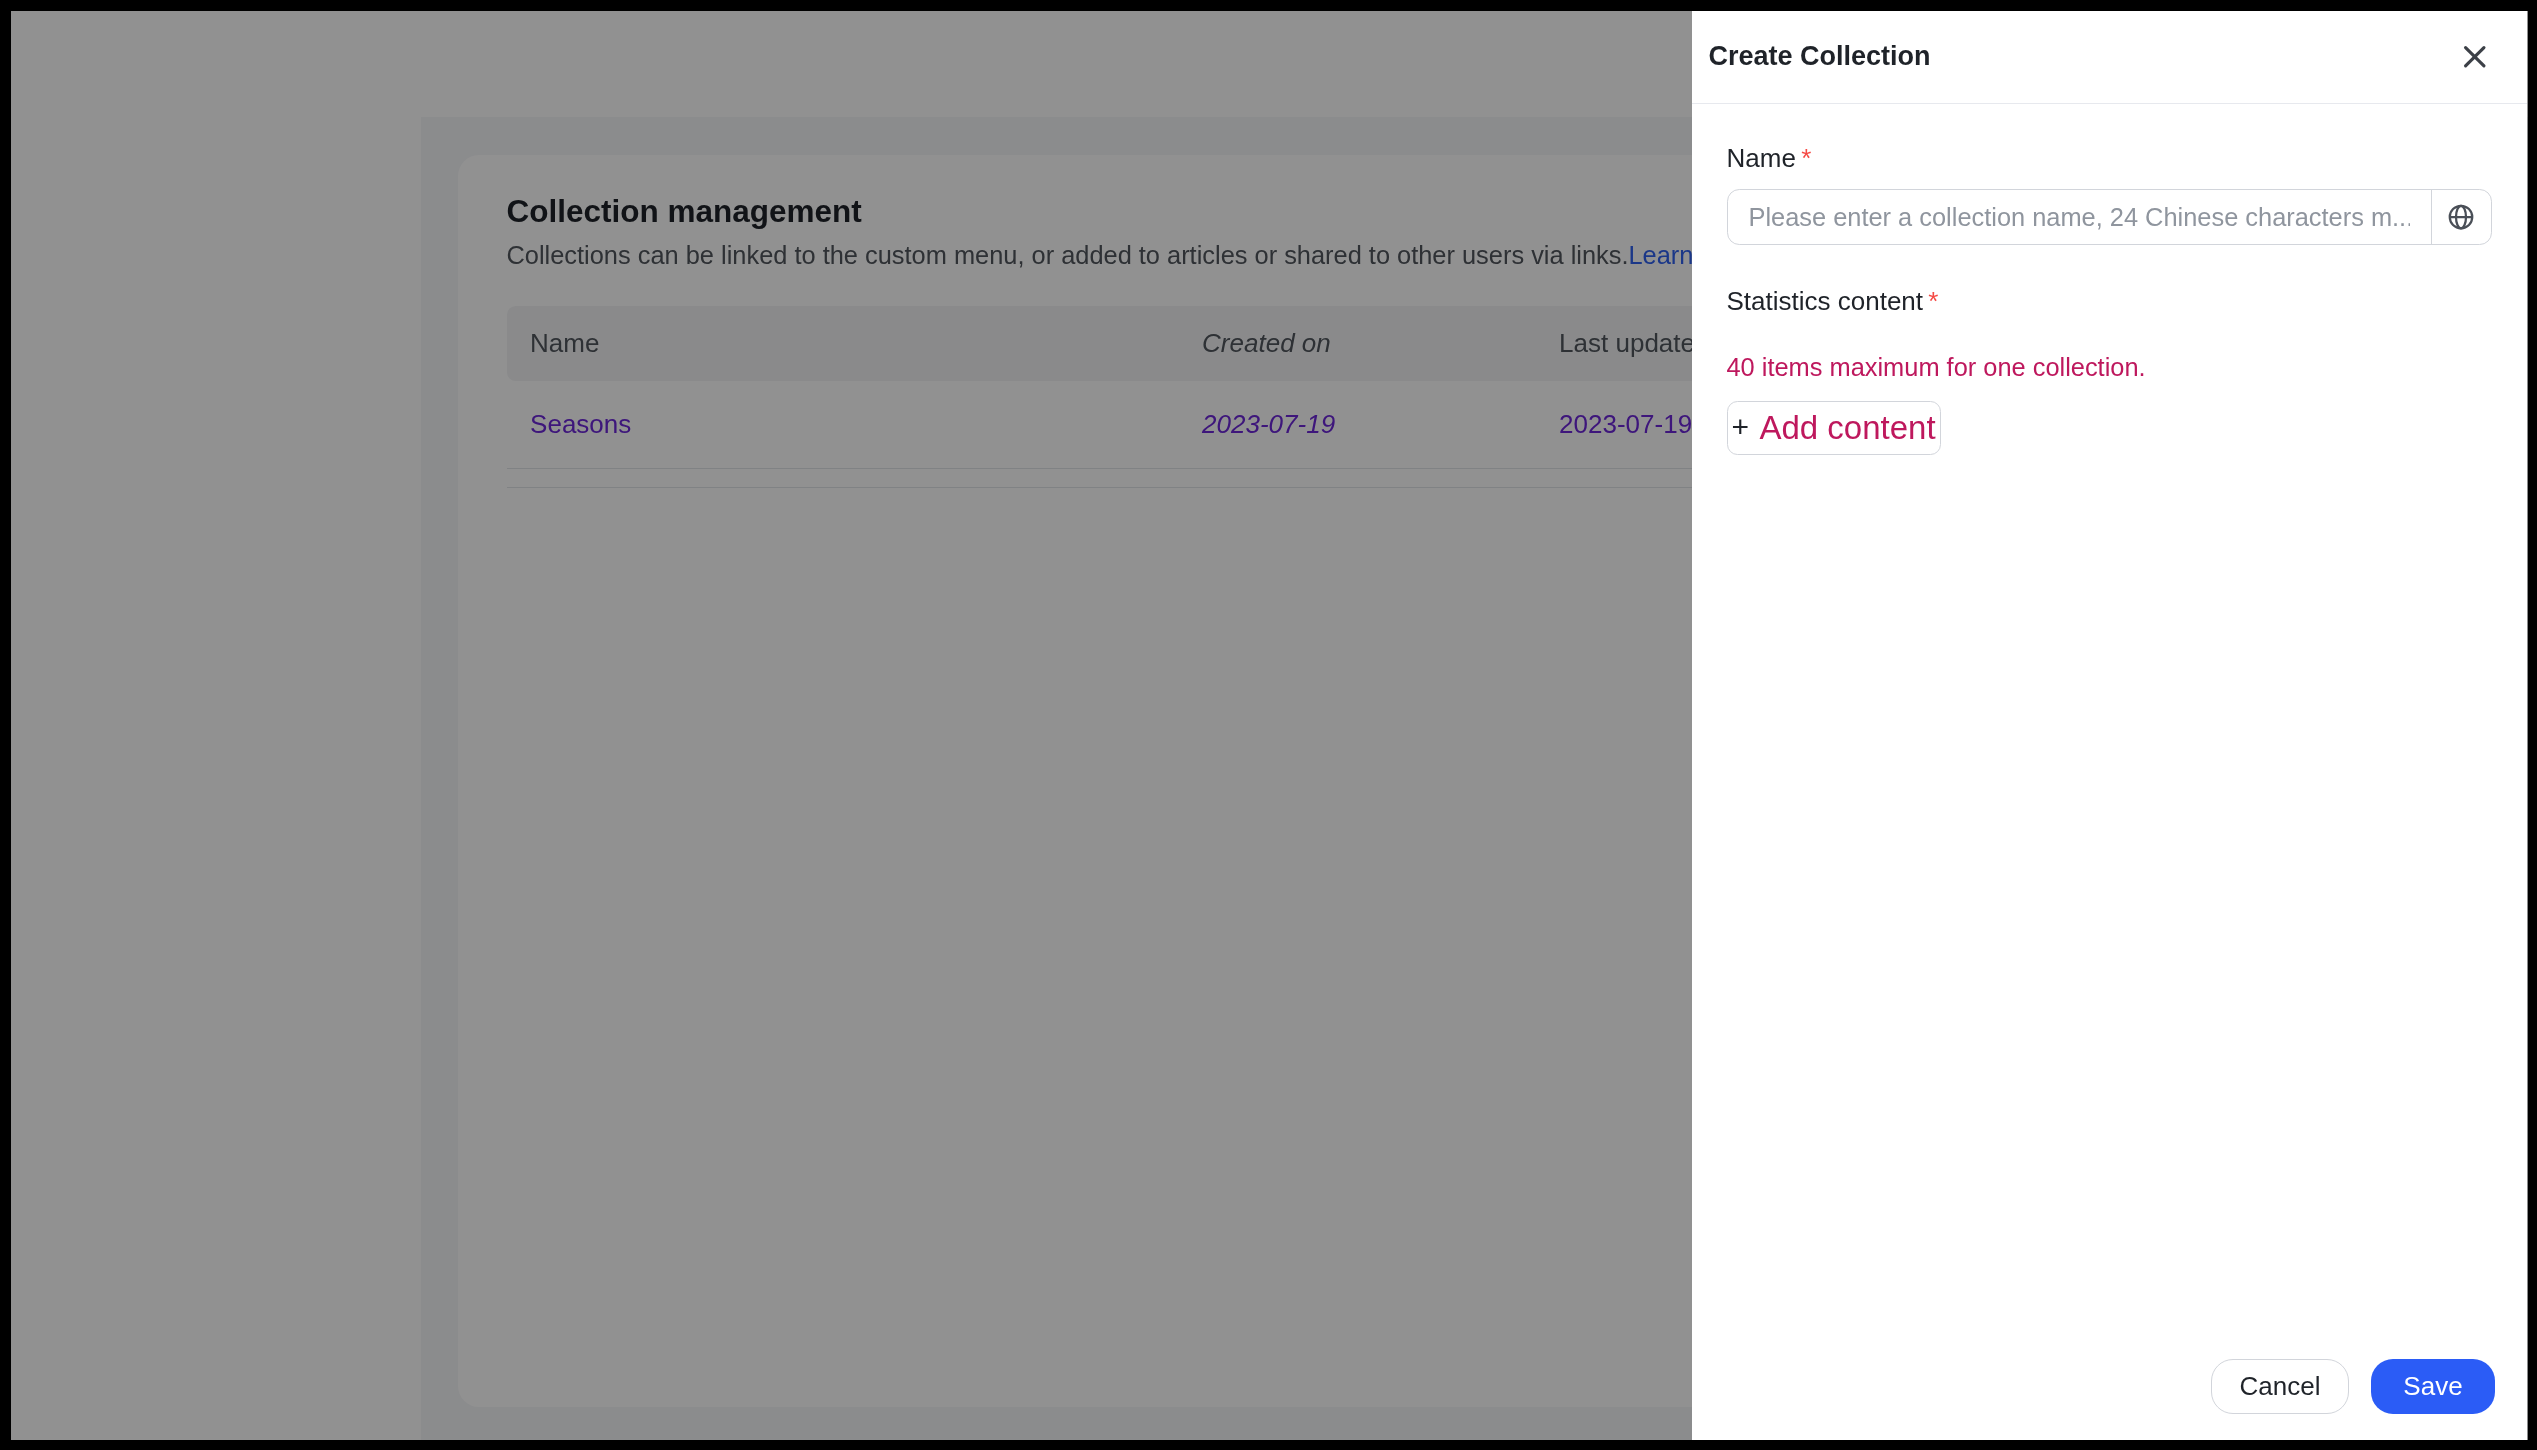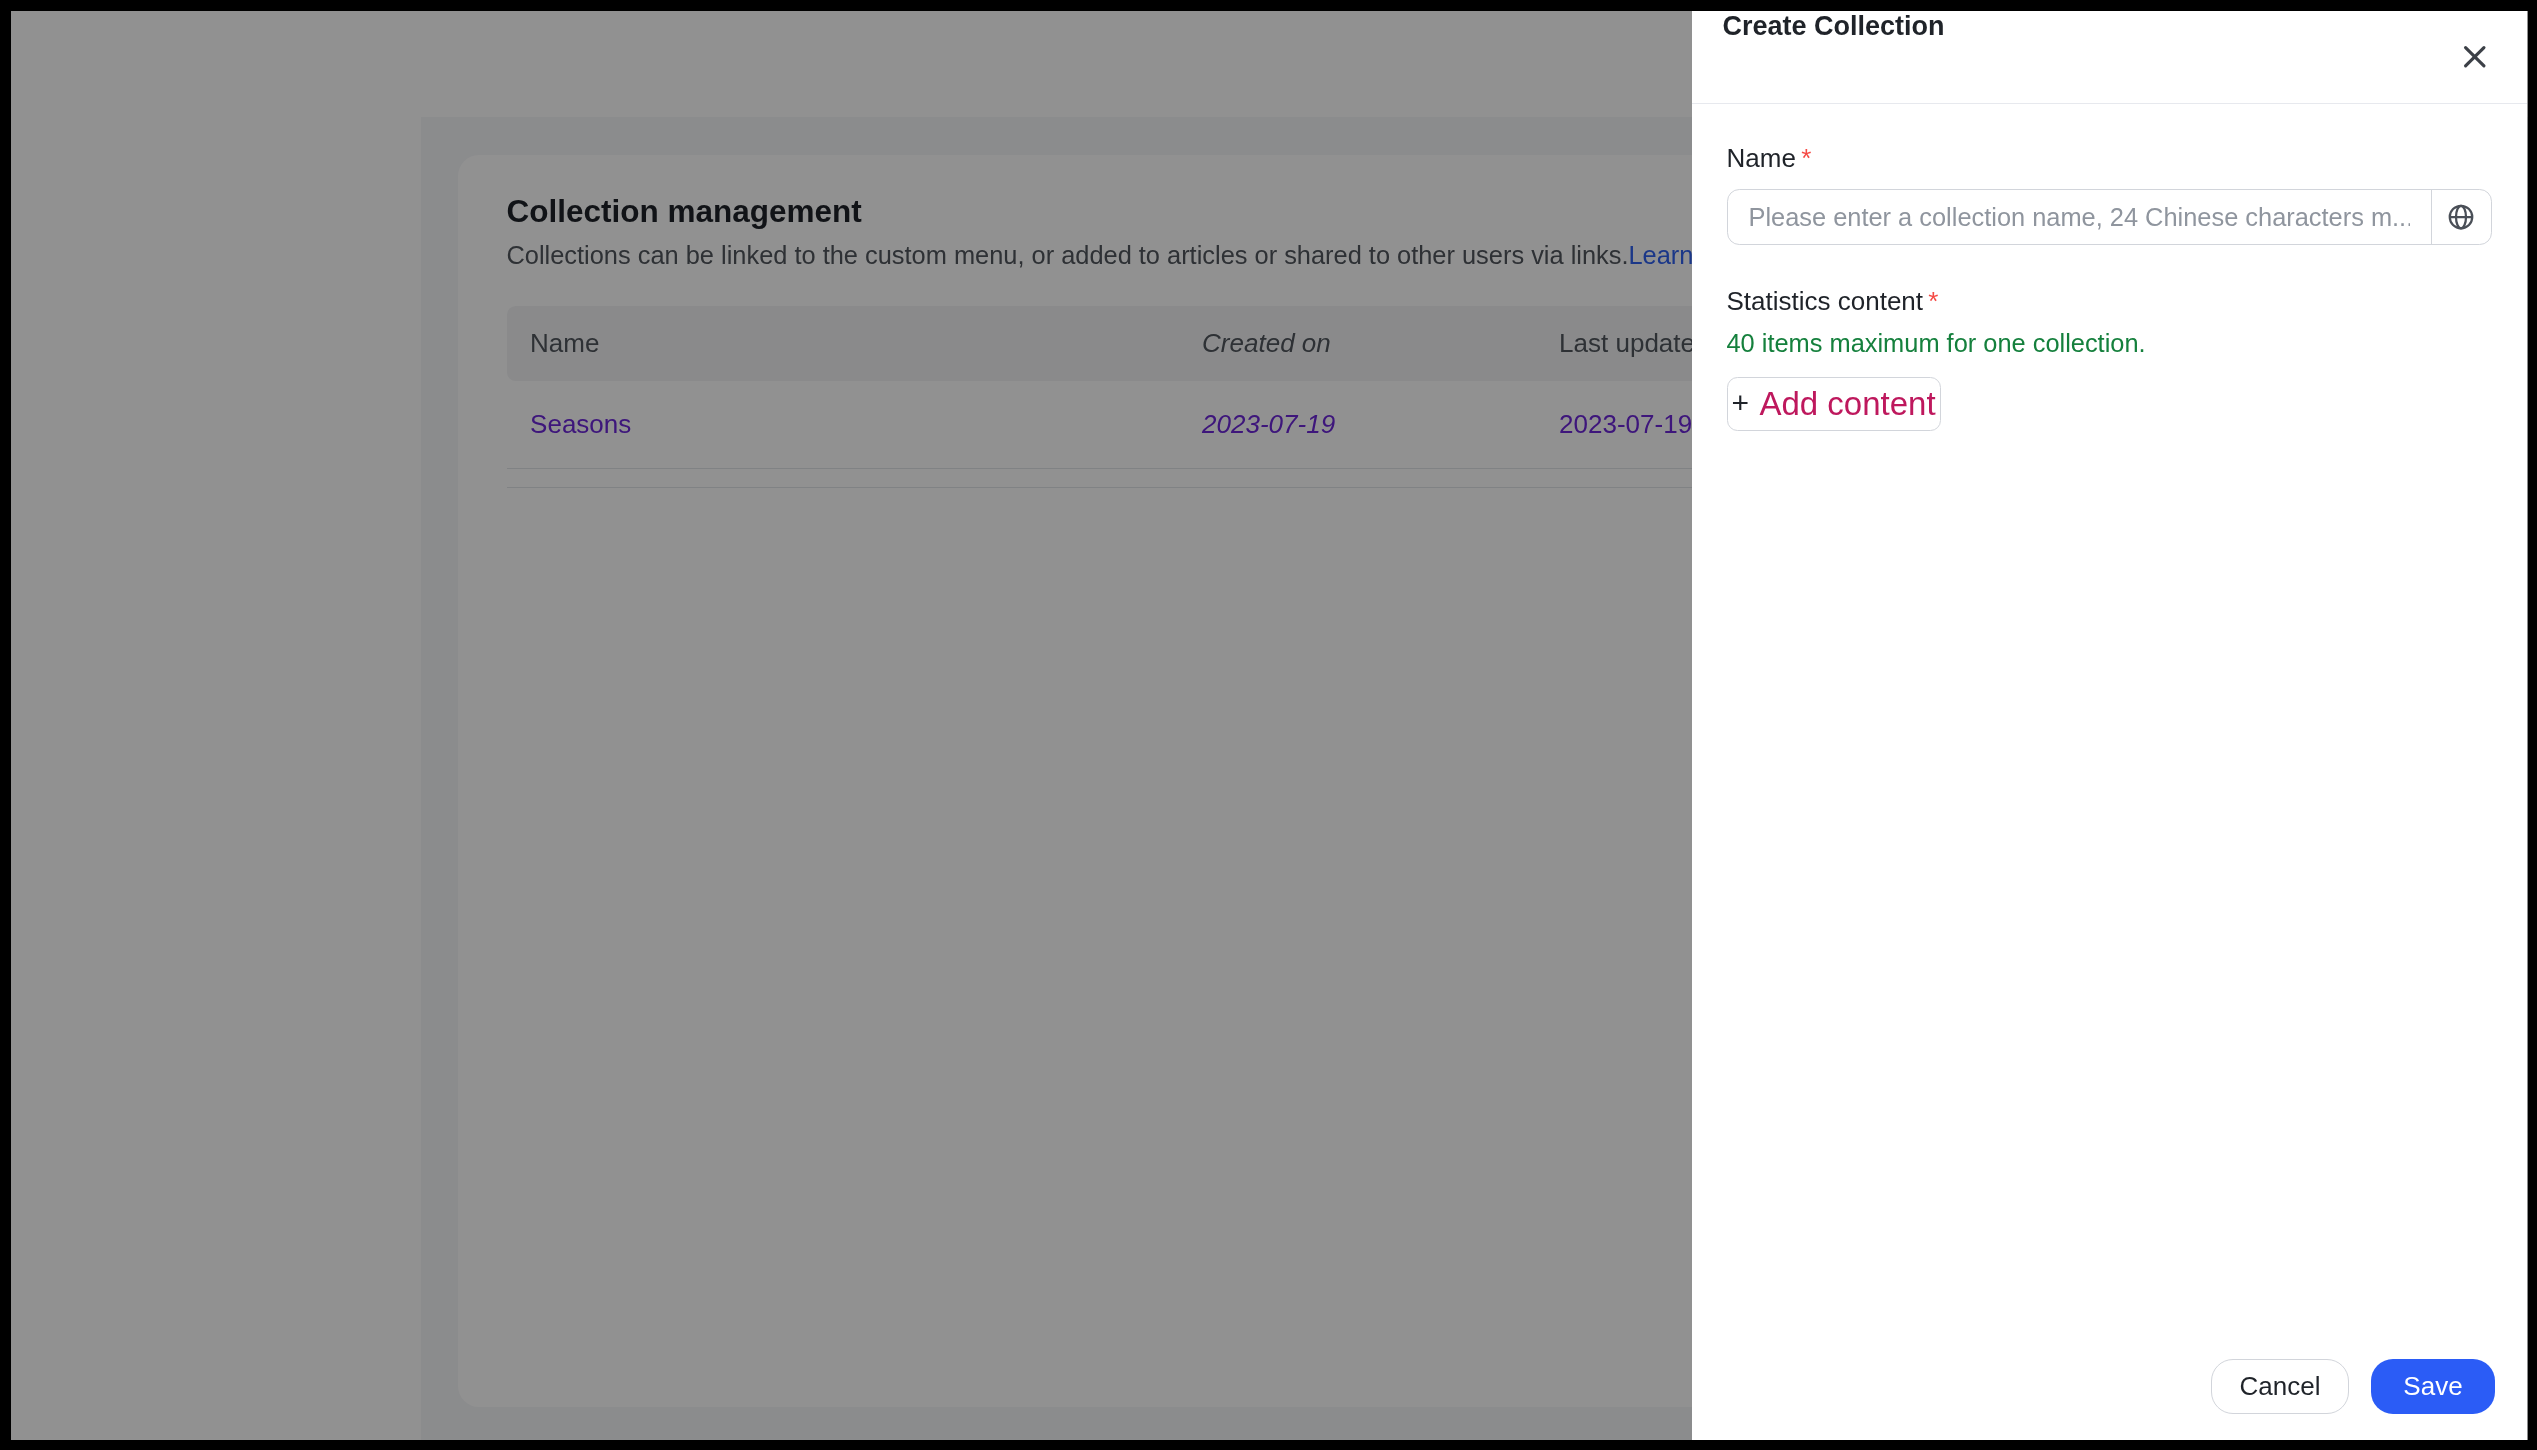--- a/index.html
+++ b/index.html
@@ -41,36 +41,36 @@
   .c2 { width:357px; padding-left:23.6px;font-style:italic; }
   .c3 { flex:1; padding-left:23.6px; }
   .thead div { font-size:26px; color:#51565d; white-space:nowrap; }
   .trow div { font-size:26px; color:#6d28d9; white-space:nowrap; }
 
   
   .mask { position:absolute; inset:0; background:rgba(0,0,0,0.43); z-index:5; }
 
   
   .drawer { position:absolute; left:1681px; top:0; width:835px; height:1429px; background:#fff; z-index:10; }
-  .drawer-head { position:relative; height:93px; border-bottom:1.8px solid #e7e9ee; display:flex; padding:0 31px; }
+  .drawer-head { position:relative; height:93px; border-bottom:1.8px solid #e7e9ee; display:flex; align-items:center; padding:0 17px; }
   .drawer-title { font-size:27px; font-weight:bold; color:#1f2329; }
   .close-btn { position:absolute; right:34px; top:29px; width:35px; height:35px; display:flex; align-items:center; justify-content:center; cursor:pointer; }
   .close-btn svg { width:31.5px; height:31.5px; stroke:#3c4047; stroke-width:2.4; stroke-linecap:round; }
 
   .drawer-body { position:relative; padding:39px 47px 0 35px; }
   .field-label { font-size:26px; color:#1f2329; }
   .req { color:#f54a45; margin-left:5.3px; font-size:26px; }
   .input-group { margin-top:15.8px; width:765px; height:56px; border:1.8px solid #d2d5db; border-radius:12.3px; display:flex; overflow:hidden; background:#fff; }
   .input-group input { flex:1; border:none; outline:none; font-size:25.4px; color:#1f2329; padding:0 21px; font-family:"Liberation Sans", sans-serif; background:transparent; }
   .input-group input::placeholder { color:#8f959e; }
   .globe-seg { width:60px; border-left:1.8px solid #d2d5db; display:flex; align-items:center; justify-content:center; cursor:pointer; }
   .globe-seg svg { width:30px; height:30px; stroke:#4a4f57; fill:none; stroke-width:1.8; }
 
   .section2 { margin-top:41px; }
-  .hint { margin-top:12px; font-size:25.4px; color:#15803d; }
+  .hint { margin-top:36px; font-size:25.4px; color:#be185d; }
   .add-btn { margin-top:19px; width:214px; height:54px; border:1.8px solid #d2d5db; border-radius:10.5px; background:#fff; display:flex; align-items:center; justify-content:center; gap:10.5px; cursor:pointer; }
   .add-btn .plus { font-size:30px; color:#1f2329; line-height:1; margin-top:-2.6px; }
   .add-btn .albl { font-size:33px; color:#be185d; }
 
   .drawer-foot { position:absolute; right:31.5px; bottom:25.4px; display:flex; gap:22px; }
   .btn { height:55px; border-radius:22px; display:flex; align-items:center; justify-content:center; font-size:26px; cursor:pointer; }
   .btn-cancel { width:138px; background:#fff; border:1.8px solid #d2d5db; color:#1f2329; }
   .btn-save { width:124px; background:#2b5cf6; color:#fff; border:none; }
 </style>
 </head>

